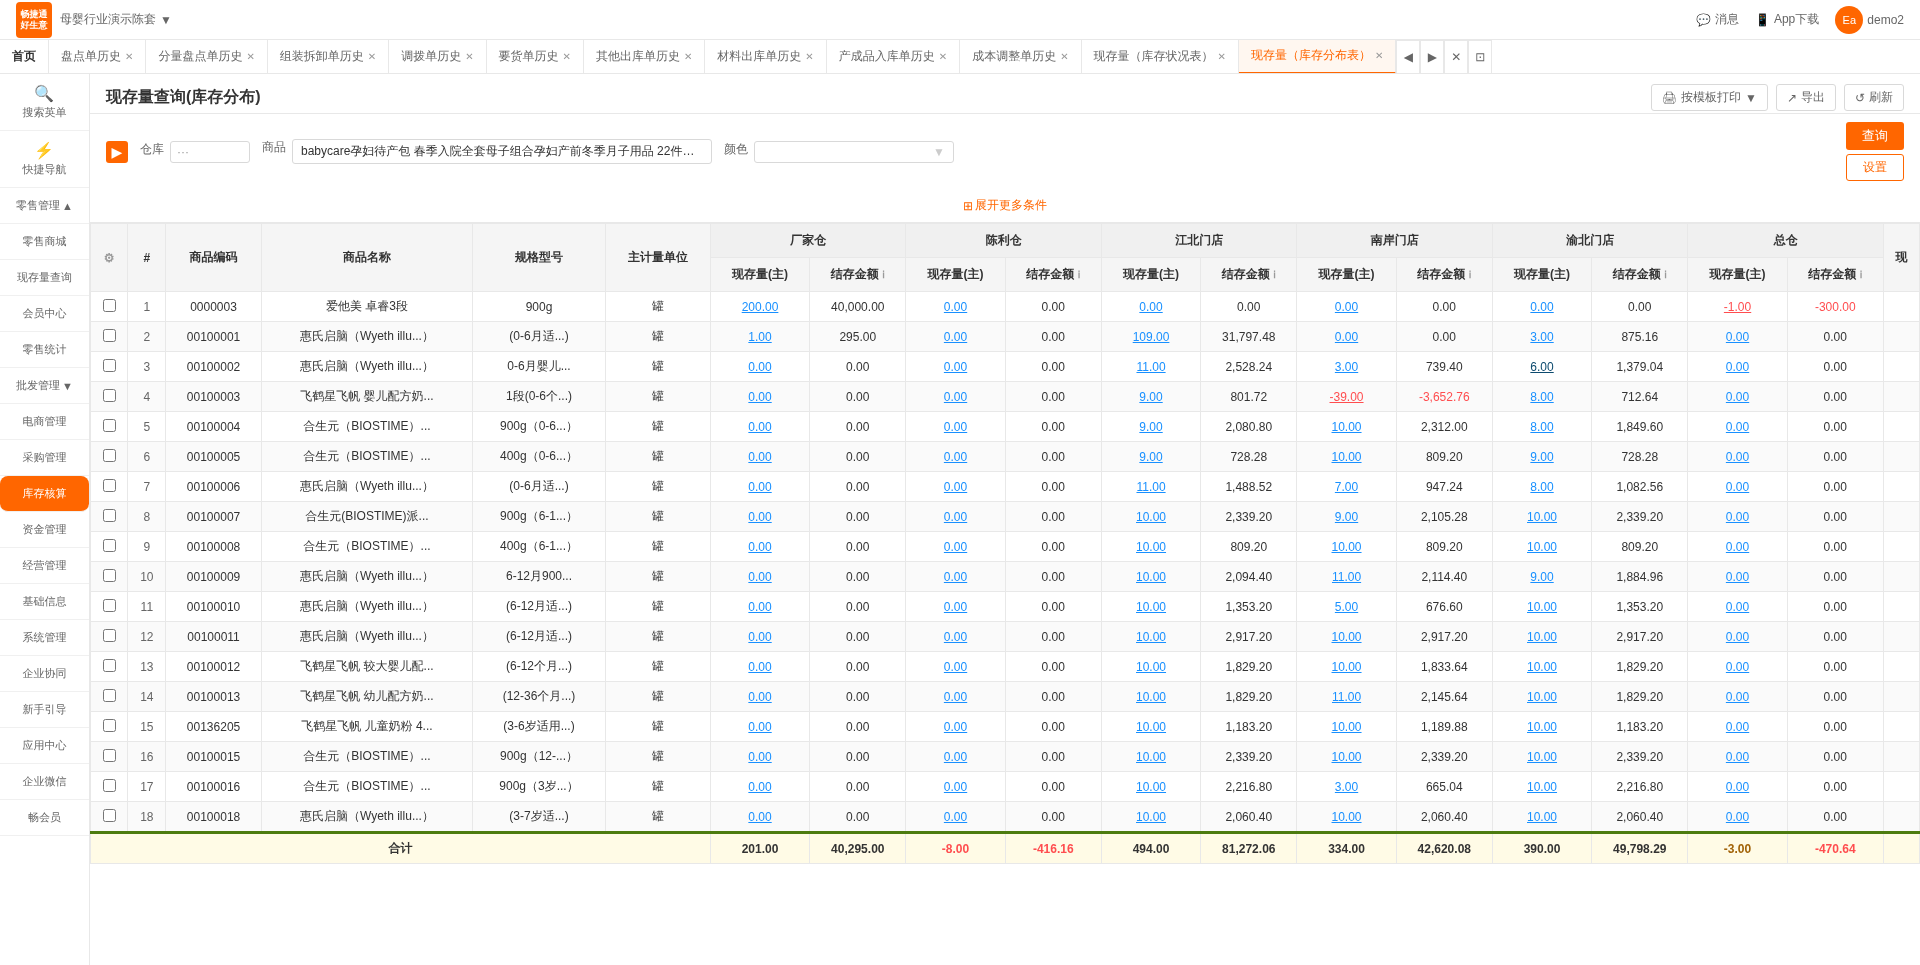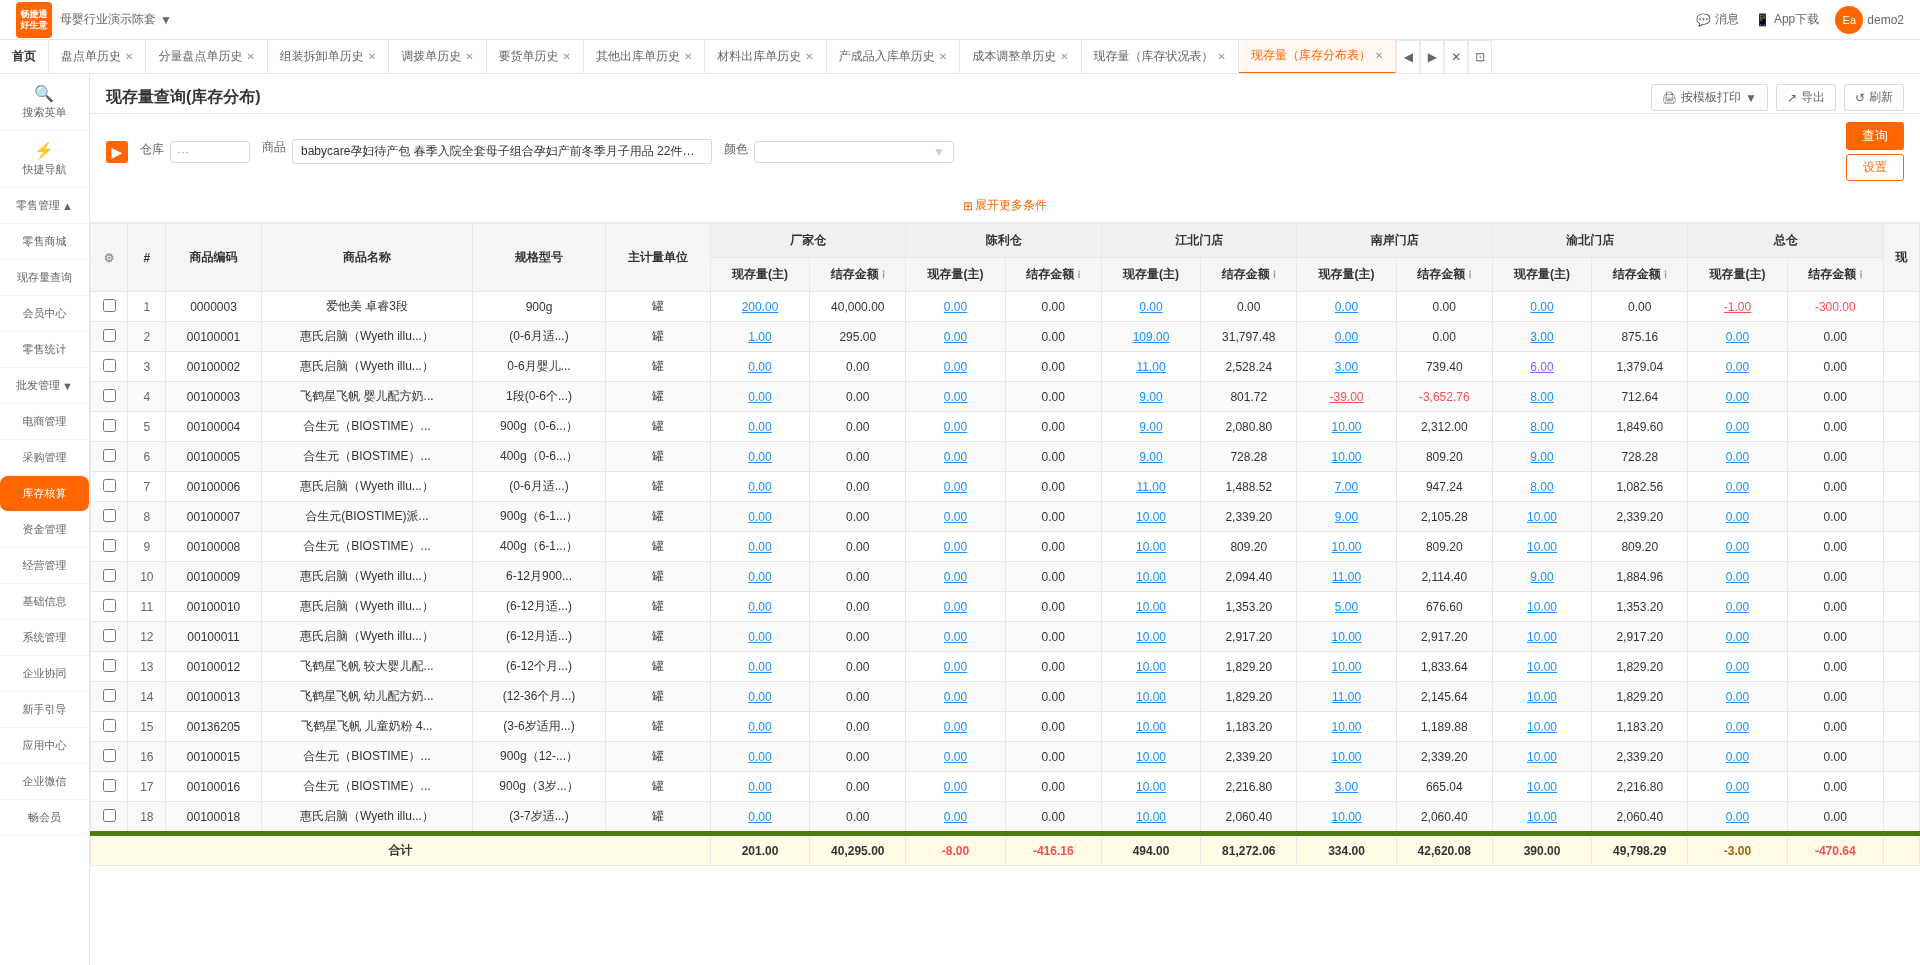--- a/index.html
+++ b/index.html
@@ -53,21 +53,21 @@
     .orange-arrow { width: 22px; height: 22px; background: #ff6600; border-radius: 3px; color: #fff; display: flex; align-items: center; justify-content: center; cursor: pointer; font-size: 14px; }
 
     
     .table-container { flex: 1; overflow: auto; background: #fff; margin: 0; }
     table { width: 100%; border-collapse: collapse; font-size: 12px; }
     thead tr { background: #f5f5f5; }
     th { padding: 8px 6px; border: 1px solid #e8e8e8; text-align: center; font-weight: bold; color: #333; white-space: nowrap; position: sticky; top: 0; background: #f5f5f5; z-index: 1; }
     th.group-header { background: #f0f0f0; }
     td { padding: 6px 6px; border: 1px solid #e8e8e8; text-align: center; color: #333; white-space: nowrap; }
     tr:nth-child(even) { background: #fafafa; }
-    .summary-row td { background: #fffbe6; font-weight: bold; border-top: 5px solid #4d7c0f; }
+    .summary-row td { background: #fffbe6; font-weight: bold; border-top: 3px solid #4d7c0f; }
     .col-num { color: #666; text-align: center; }
     .settings-icon { color: #999; cursor: pointer; }
     .th-info { color: #999; font-size: 10px; cursor: pointer; }
 
     
     ::-webkit-scrollbar { width: 6px; height: 6px; }
     ::-webkit-scrollbar-track { background: #f1f1f1; }
     ::-webkit-scrollbar-thumb { background: #ccc; border-radius: 3px; }
   </style>
 </head>
@@ -365,21 +365,21 @@
     <td>0-6月婴儿...</td>
     <td>罐</td>
     <td style="color:#1890ff; text-decoration:underline; cursor:pointer;">0.00</td>
     <td>0.00</td>
     <td style="color:#1890ff; text-decoration:underline; cursor:pointer;">0.00</td>
     <td>0.00</td>
     <td style="color:#1890ff; text-decoration:underline; cursor:pointer;">11.00</td>
     <td>2,528.24</td>
     <td style="color:#1890ff; text-decoration:underline; cursor:pointer;">3.00</td>
     <td style="">739.40</td>
-    <td style="color:#8b5cf6; text-decoration:underline; cursor:pointer;">6.00</td>
+    <td style="color:#0c4a6e; text-decoration:underline; cursor:pointer;">6.00</td>
     <td>1,379.04</td>
     <td style="color:#1890ff; text-decoration:underline; cursor:pointer;">0.00</td>
     <td style="">0.00</td>
     <td></td>
   </tr>
             <tr>
     <td><input type="checkbox" style="margin: 0px;"></td>
     <td class="col-num">4</td>
     <td>00100003</td>
     <td>飞鹤星飞帆 婴儿配方奶...</td>

